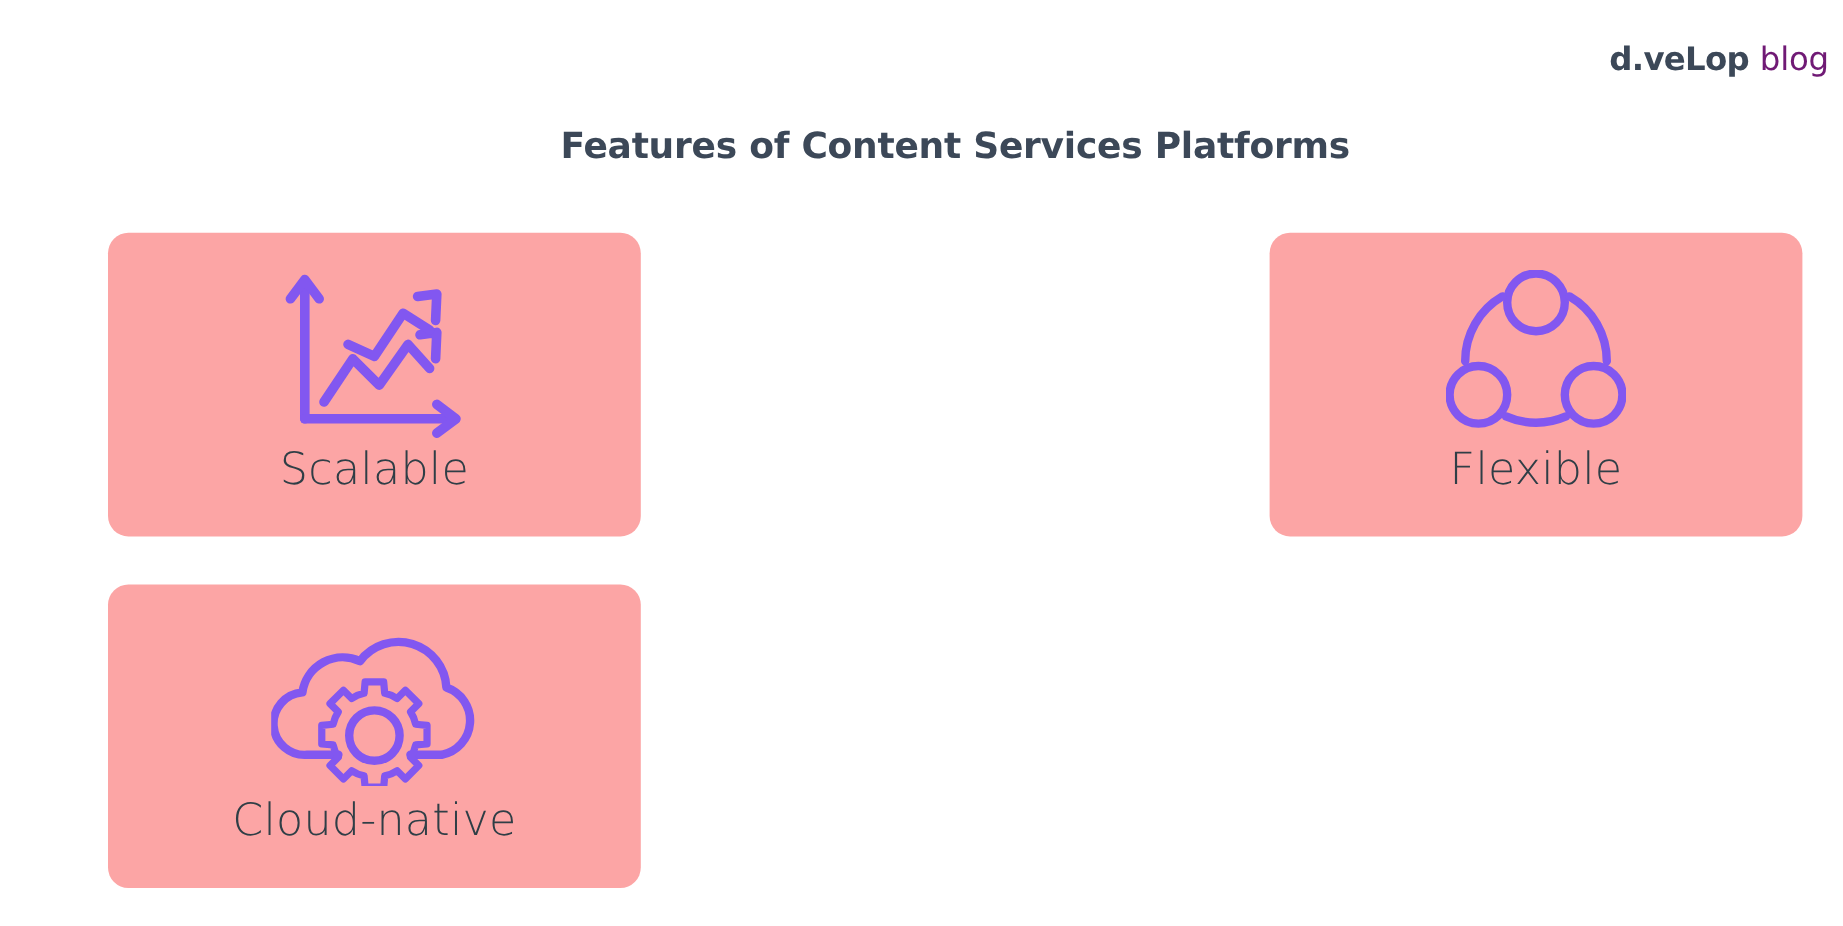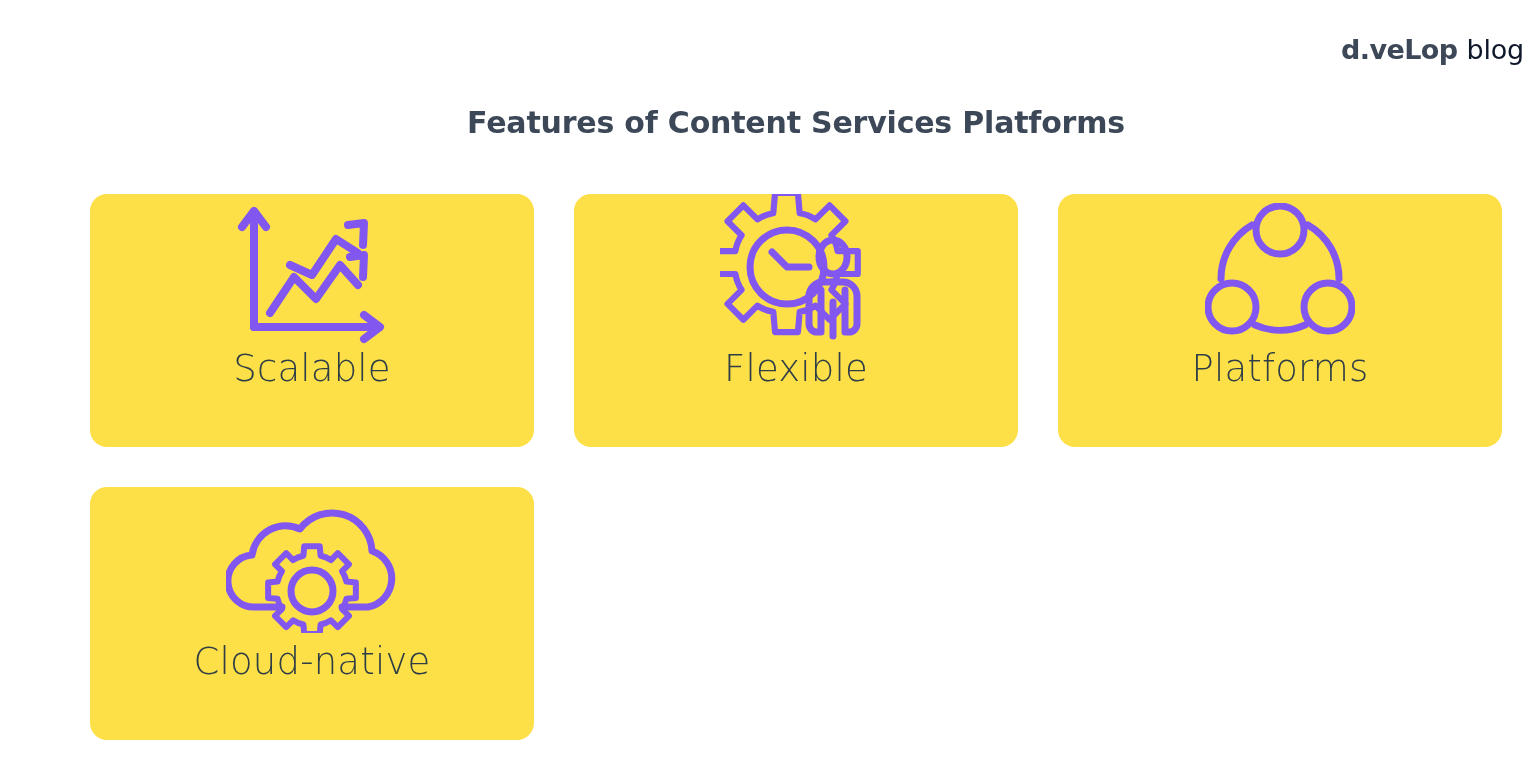--- a/index.html
+++ b/index.html
@@ -37,21 +37,21 @@
     font-size: 27px;
     font-weight: 700;
     letter-spacing: -0.6px;
     color: #3c4858;
   }
   .brand-sub {
     font-family: "DejaVu Sans", "Liberation Sans", sans-serif;
     font-size: 27px;
     font-weight: 400;
     letter-spacing: -0.2px;
-    color: #0f172a;
+    color: #701a75;
   }
 
   
   .page-title {
     position: absolute;
     top: 106px;
     left: 0;
     width: 100%;
     text-align: center;
     font-family: "DejaVu Sans", "Liberation Sans", sans-serif;
@@ -72,28 +72,29 @@
 
   .row {
     display: flex;
     justify-content: center;
     gap: 40px;
   }
   .row-top { justify-content: space-between; }
   .row-bottom { margin-top: 40px; flex-direction: column; }
 
   .card {
-    background: #fde047;
+    background: #fca5a5;
     border-radius: 17px;
     width: 444px;
     height: 253px;
     display: flex;
     flex-direction: column;
     align-items: center;
     justify-content: flex-start;
+    padding-top: 22px;
     position: relative;
   }
 
   .card-icon {
     height: 152px;
     display: flex;
     align-items: center;
     justify-content: center;
   }
   .card-icon svg { display: block; }
@@ -137,62 +138,34 @@
             <path d="M38 118 L62 82 L84 104 L108 70 L126 90"></path>
             <path d="M118 62 L132 60 L131 82"></path>
 
             <path d="M58 70 L80 80 L104 44 L126 58"></path>
             <path d="M116 30 L132 28 L131 50"></path>
           </svg>
         </div>
         <div class="card-label">Scalable</div>
       </div>
 
-      <div class="card">
-        <div class="card-icon">
-          <svg width="152" height="152" viewBox="0 0 152 152" fill="none" stroke="#8257F0" stroke-width="7" stroke-linecap="round" stroke-linejoin="round">
-
-            <path d="M58 8 H84 L86 31 A44 44 0 0 1 104 38 L120 22 L138 40
-                     L122 56 A44 44 0 0 1 129 74 H152 V100 H129
-                     A44 44 0 0 1 122 118 L138 134 L120 152 L104 136
-                     A44 44 0 0 1 86 143 L84 166 H58 L56 143
-                     A44 44 0 0 1 38 136 L22 152 L4 134 L20 118
-                     A44 44 0 0 1 13 100 H-10 V74 H13
-                     A44 44 0 0 1 20 56 L4 40 L22 22 L38 38
-                     A44 44 0 0 1 56 31 Z" transform="translate(4,-8) scale(0.88)"></path>
-
-            <circle cx="67" cy="73" r="37"></circle>
-
-            <path d="M52 58 L67 73 H89"></path>
-
-            <ellipse cx="113" cy="63" rx="14" ry="17"></ellipse>
-
-            <path d="M113 88 h10 a14 14 0 0 1 14 14 v28 a8 8 0 0 1 -8 8
-                     h-4 v-42"></path>
-            <path d="M113 88 h-10 a14 14 0 0 0 -14 14 v28 a8 8 0 0 0 8 8
-                     h4 v-42"></path>
-            <path d="M113 108 v34"></path>
-          </svg>
-        </div>
-        <div class="card-label">Flexible</div>
-      </div>
 
       <div class="card">
         <div class="card-icon">
           <svg width="150" height="134" viewBox="0 0 150 134" fill="none" stroke="#8257F0" stroke-width="7" stroke-linecap="round" stroke-linejoin="round">
             <circle cx="75" cy="27" r="24"></circle>
             <circle cx="27" cy="104" r="24"></circle>
             <circle cx="123" cy="104" r="24"></circle>
 
             <path d="M47 22 A62 62 0 0 0 16 76"></path>
             <path d="M103 22 A62 62 0 0 1 134 76"></path>
             <path d="M50 122 A62 62 0 0 0 100 122"></path>
           </svg>
         </div>
-        <div class="card-label">Platforms</div>
+        <div class="card-label">Flexible</div>
       </div>
 
     </div>
 
     <div class="row row-bottom">
 
       <div class="card">
         <div class="card-icon">
           <svg width="172" height="140" viewBox="0 0 172 140" fill="none" stroke="#8257F0" stroke-width="7" stroke-linecap="round" stroke-linejoin="round">
 

